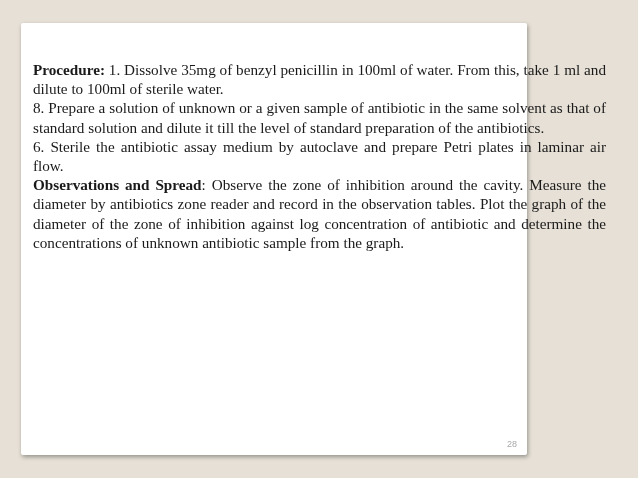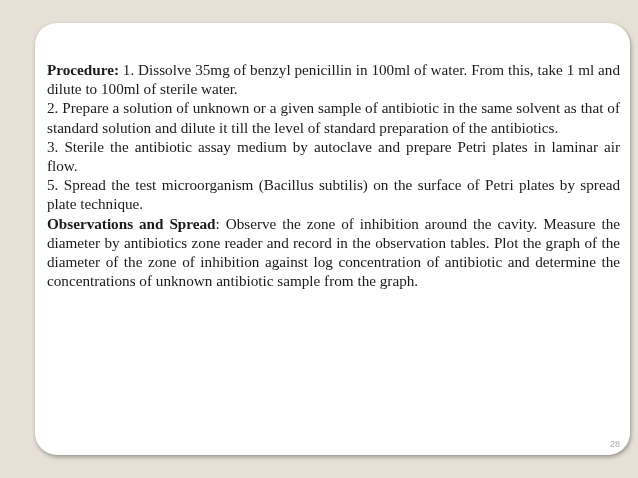--- a/index.html
+++ b/index.html
@@ -5,24 +5,24 @@
   html, body { margin: 0; padding: 0; }
   body {
     width: 638px; height: 478px;
     background: #e6e0d6;
     position: relative;
     overflow: hidden;
     font-family: "Liberation Serif", serif;
   }
   .slide-card {
     position: absolute;
-    left: 35px; top: 23px;
-    width: 595px; height: 432px;
+    left: 21px; top: 23px;
+    width: 506px; height: 432px;
     background: #ffffff;
-    border-radius: 22px;
+    border-radius: 2px;
     box-shadow: 1px 2px 4px rgba(0,0,0,0.35);
   }
   .slide-body {
     position: absolute;
     left: 12px; top: 37px;
     width: 573px;
     font-size: 15.2px;
     line-height: 19.2px;
     color: #1a1a1a;
     text-align: justify;
@@ -36,19 +36,18 @@
     font-size: 9px;
     color: #a8a8a8;
   }
 </style>
 </head>
 <body>
 
 <div class="slide-card">
   <div class="slide-body">
     <p class="para"><span class="bold">Procedure:</span><span> 1. Dissolve 35mg of benzyl penicillin in 100ml of water. From this, take 1 ml and dilute to 100ml of sterile water.</span></p>
-    <p class="para">2. Prepare a solution of unknown or a given sample of antibiotic in the same solvent as that of standard solution and dilute it till the level of standard preparation of the antibiotics.</p>
-    <p class="para"> 3. Sterile the antibiotic assay medium by autoclave and prepare Petri plates in laminar air flow.</p>
-    <p class="para">5. Spread the test microorganism (Bacillus subtilis) on the surface of Petri plates by spread plate technique.</p>
+    <p class="para">8. Prepare a solution of unknown or a given sample of antibiotic in the same solvent as that of standard solution and dilute it till the level of standard preparation of the antibiotics.</p>
+    <p class="para"> 6. Sterile the antibiotic assay medium by autoclave and prepare Petri plates in laminar air flow.</p>
     <p class="para"><span class="bold">Observations and Spread</span><span>: Observe the zone of inhibition around the cavity. Measure the diameter by antibiotics zone reader and record in the observation tables. Plot the graph of the diameter of the zone of inhibition against log concentration of antibiotic and determine the concentrations of unknown antibiotic sample from the graph.</span></p>
   </div>
   <div class="slide-number">28</div>
 </div>
 
 </body></html>

